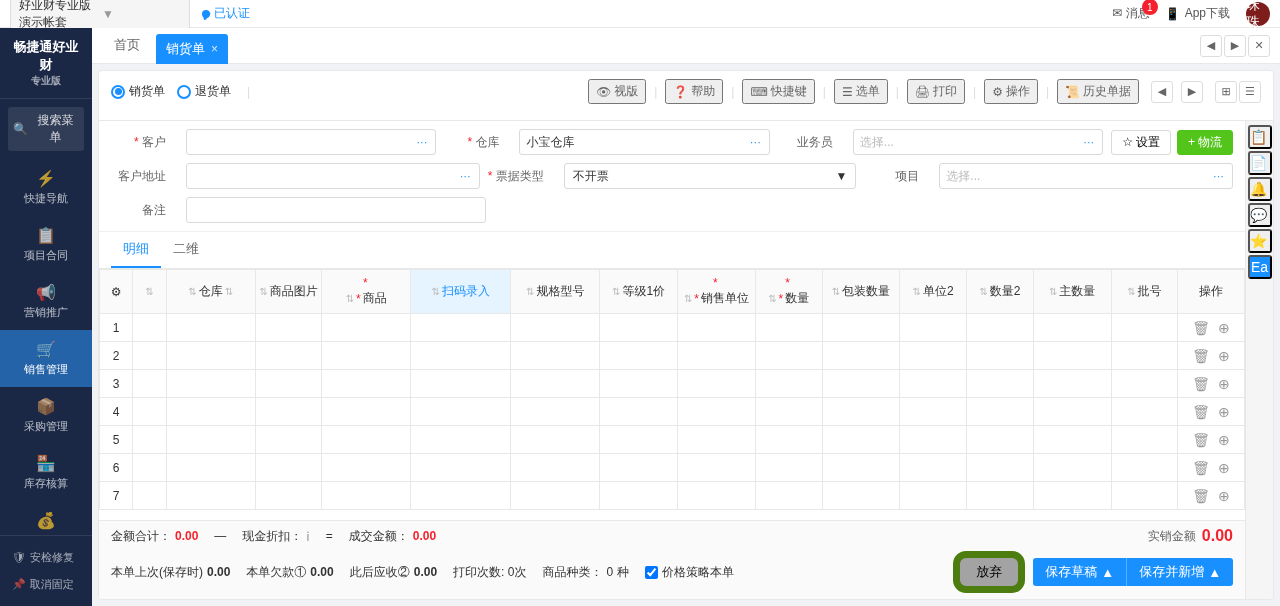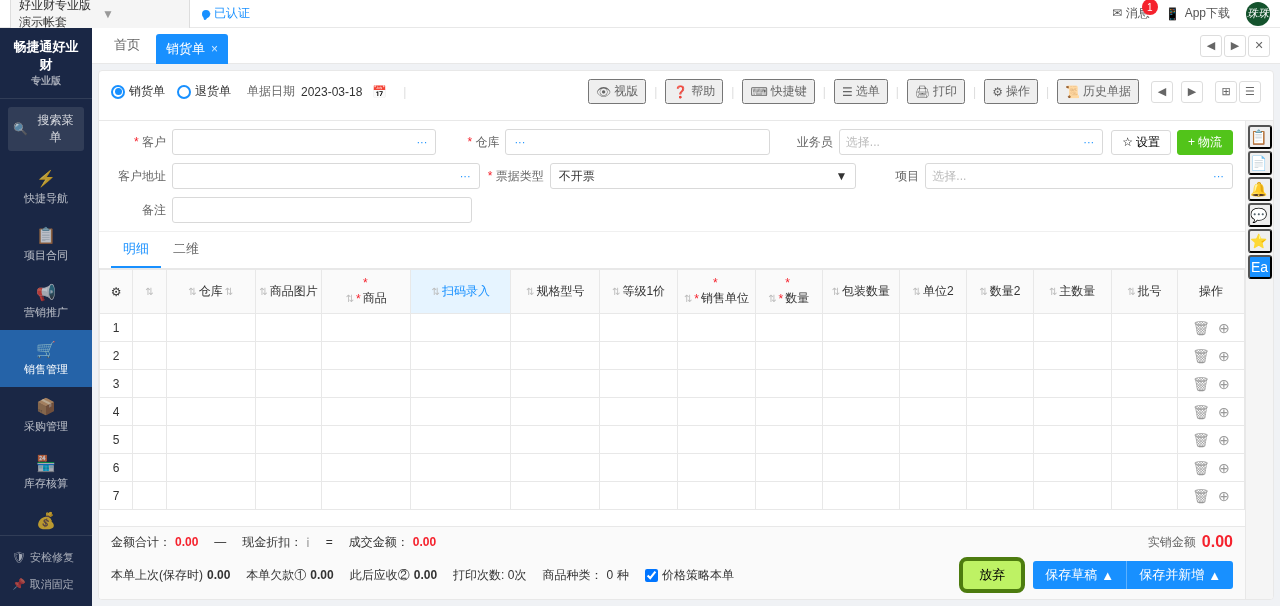--- a/index.html
+++ b/index.html
@@ -12,21 +12,21 @@
     .top-bar-left { display: flex; align-items: center; flex: 1; }
     .company-select { display: flex; align-items: center; background: #f5f5f5; border: 1px solid #ddd; border-radius: 3px; padding: 2px 8px; cursor: pointer; font-size: 12px; color: #333; min-width: 180px; }
     .company-select span { flex: 1; }
     .company-select .chevron { color: #999; margin-left: 4px; }
     .certified-badge { display: flex; align-items: center; margin-left: 12px; color: #1890ff; font-size: 12px; }
     .certified-badge .dot { width: 8px; height: 8px; background: #1890ff; border-radius: 50%; margin-right: 4px; }
     .top-bar-right { display: flex; align-items: center; gap: 16px; }
     .top-bar-item { display: flex; align-items: center; gap: 4px; cursor: pointer; font-size: 12px; color: #555; }
     .notification-badge { position: relative; display: inline-block; }
     .badge-count { position: absolute; top: -6px; right: -8px; background: #f5222d; color: #fff; border-radius: 8px; font-size: 10px; min-width: 16px; height: 16px; display: flex; align-items: center; justify-content: center; padding: 0 2px; }
-    .avatar { width: 24px; height: 24px; background: #14532d; border-radius: 50%; display: flex; align-items: center; justify-content: center; color: #fff; font-size: 11px; font-style: italic; }
+    .avatar { width: 24px; height: 24px; background: #7f1d1d; border-radius: 50%; display: flex; align-items: center; justify-content: center; color: #fff; font-size: 14px; }
     
     
     .main-layout { display: flex; flex: 1; overflow: hidden; }
     
     
     .sidebar { width: 92px; background: #1a2745; display: flex; flex-direction: column; height: 100%; }
     .sidebar-logo { padding: 10px; text-align: center; color: #fff; font-size: 13px; font-weight: bold; border-bottom: 1px solid rgba(255,255,255,0.1); }
     .sidebar-logo .sub { font-size: 10px; color: rgba(255,255,255,0.6); }
     .sidebar-search { padding: 8px; }
     .sidebar-search-btn { width: 100%; background: rgba(255,255,255,0.1); border: none; border-radius: 3px; color: rgba(255,255,255,0.8); padding: 5px; cursor: pointer; font-size: 12px; display: flex; align-items: center; justify-content: center; gap: 4px; }
@@ -67,21 +67,21 @@
     .doc-info-label { color: #666; }
     .doc-info-value { color: #333; }
     .doc-actions { margin-left: auto; display: flex; align-items: center; gap: 8px; }
     .doc-action-btn { display: flex; align-items: center; gap: 3px; color: #666; font-size: 12px; cursor: pointer; padding: 2px 6px; }
     .separator { color: #ddd; }
     
     
     .form-fields { padding: 8px 12px; border-bottom: 1px solid #f0f0f0; }
     .form-row { display: flex; align-items: center; gap: 8px; margin-bottom: 8px; }
     .form-row:last-child { margin-bottom: 0; }
-    .field-group { display: flex; align-items: center; flex: 1; gap: 6px; }
+    .field-group { display: flex; align-items: center; flex: 1; gap: 20px; }
     .field-label { color: #666; font-size: 12px; white-space: nowrap; min-width: 55px; text-align: right; }
     .field-input { flex: 1; border: 1px solid #d9d9d9; border-radius: 3px; padding: 4px 8px; font-size: 12px; height: 26px; outline: none; }
     .field-input.with-btn { display: flex; align-items: center; justify-content: space-between; }
     .field-extra-btn { color: #1890ff; cursor: pointer; font-size: 11px; padding: 0 2px; }
     .select-field { flex: 1; border: 1px solid #d9d9d9; border-radius: 3px; padding: 4px 8px; font-size: 12px; height: 26px; display: flex; align-items: center; justify-content: space-between; cursor: pointer; }
     .right-actions { display: flex; flex-direction: column; gap: 4px; }
     .action-btn { border: 1px solid #d9d9d9; border-radius: 3px; padding: 3px 10px; font-size: 12px; cursor: pointer; background: #fff; display: flex; align-items: center; gap: 3px; white-space: nowrap; }
     .action-btn.success { background: #52c41a; color: #fff; border-color: #52c41a; }
     
     
@@ -122,21 +122,21 @@
     
     
     .form-footer { border-top: 1px solid #e8e8e8; padding: 6px 12px; background: #fafafa; }
     .footer-summary { display: flex; align-items: center; gap: 16px; font-size: 12px; color: #333; }
     .summary-item { display: flex; align-items: center; gap: 4px; }
     .amount-highlight { color: #f5222d; font-weight: bold; }
     .footer-bottom { display: flex; align-items: center; gap: 16px; margin-top: 6px; font-size: 12px; }
     .footer-bottom-left { display: flex; align-items: center; gap: 16px; flex: 1; }
     .footer-bottom-right { display: flex; align-items: center; gap: 8px; }
     .footer-info-item { display: flex; align-items: center; gap: 4px; }
-    .btn-abandon { border: 4px solid #4d7c0f; background: #bef264; border-radius: 8px; padding: 5px 16px; cursor: pointer; font-size: 13px; }
+    .btn-abandon { border: 7px solid #4d7c0f; background: #a3a3a3; border-radius: 13px; padding: 5px 16px; cursor: pointer; font-size: 13px; }
     .btn-save-draft { background: #1890ff; color: #fff; border: none; border-radius: 3px; padding: 5px 12px; cursor: pointer; font-size: 13px; display: flex; align-items: center; gap: 4px; }
     .btn-save-new { background: #1890ff; color: #fff; border: none; border-radius: 3px; padding: 5px 12px; cursor: pointer; font-size: 13px; display: flex; align-items: center; gap: 4px; }
     .btn-group { display: flex; }
     .btn-group .btn-save-draft { border-radius: 3px 0 0 3px; border-right: 1px solid rgba(255,255,255,0.3); }
     .btn-group .btn-save-new { border-radius: 0 3px 3px 0; justify-content: flex-end; }
     .actual-amount { display: flex; align-items: center; gap: 6px; margin-left: auto; }
     .actual-label { color: #666; }
     .actual-value { color: #f5222d; font-size: 16px; font-weight: bold; }
     .checkbox-item { display: flex; align-items: center; gap: 4px; }
     .checkbox-item input { cursor: pointer; }
@@ -273,25 +273,20 @@
               <label class="radio-item">
                 <div class="radio-circle checked"></div>
                 <span>销货单</span>
               </label>
               <label class="radio-item">
                 <div class="radio-circle"></div>
                 <span>退货单</span>
               </label>
             </div>
             <div class="doc-info-row">
-              <div class="doc-info-item">
-                <span class="doc-info-label">单据日期</span>
-                <span class="doc-info-value">2023-03-18</span>
-                <span class="cal-icon">📅</span>
-              </div>
               <span class="separator">|</span>
             </div>
             <div class="doc-actions">
               <button class="doc-action-btn">
                 <span>👁</span>
                 <span>视版</span>
               </button>
               <span class="separator">|</span>
               <button class="doc-action-btn">
                 <span>❓</span>
@@ -343,20 +338,21 @@
                   <div class="field-input with-btn" style="display:flex;align-items:center;border:1px solid #d9d9d9;border-radius:3px;padding:2px 6px;height:26px;flex:1;cursor:pointer;">
                     <span style="flex:1"></span>
                     <span class="field-extra-btn">···</span>
                   </div>
                 </div>
                 <div class="field-group">
                   <span class="field-label">
                     <span style="color:#f5222d">*</span> 仓库
                   </span>
                   <div class="field-input with-btn" style="display:flex;align-items:center;border:1px solid #d9d9d9;border-radius:3px;padding:2px 6px;height:26px;flex:1;cursor:pointer;">
+                    <span style="flex:1">小宝仓库</span>
                     <span class="field-extra-btn">···</span>
                   </div>
                 </div>
                 <div class="field-group">
                   <span class="field-label">业务员</span>
                   <div class="field-input with-btn" style="display:flex;align-items:center;border:1px solid #d9d9d9;border-radius:3px;padding:2px 6px;height:26px;flex:1;cursor:pointer;">
                     <span style="flex:1;color:#bbb">选择...</span>
                     <span class="field-extra-btn">···</span>
                   </div>
                 </div>

